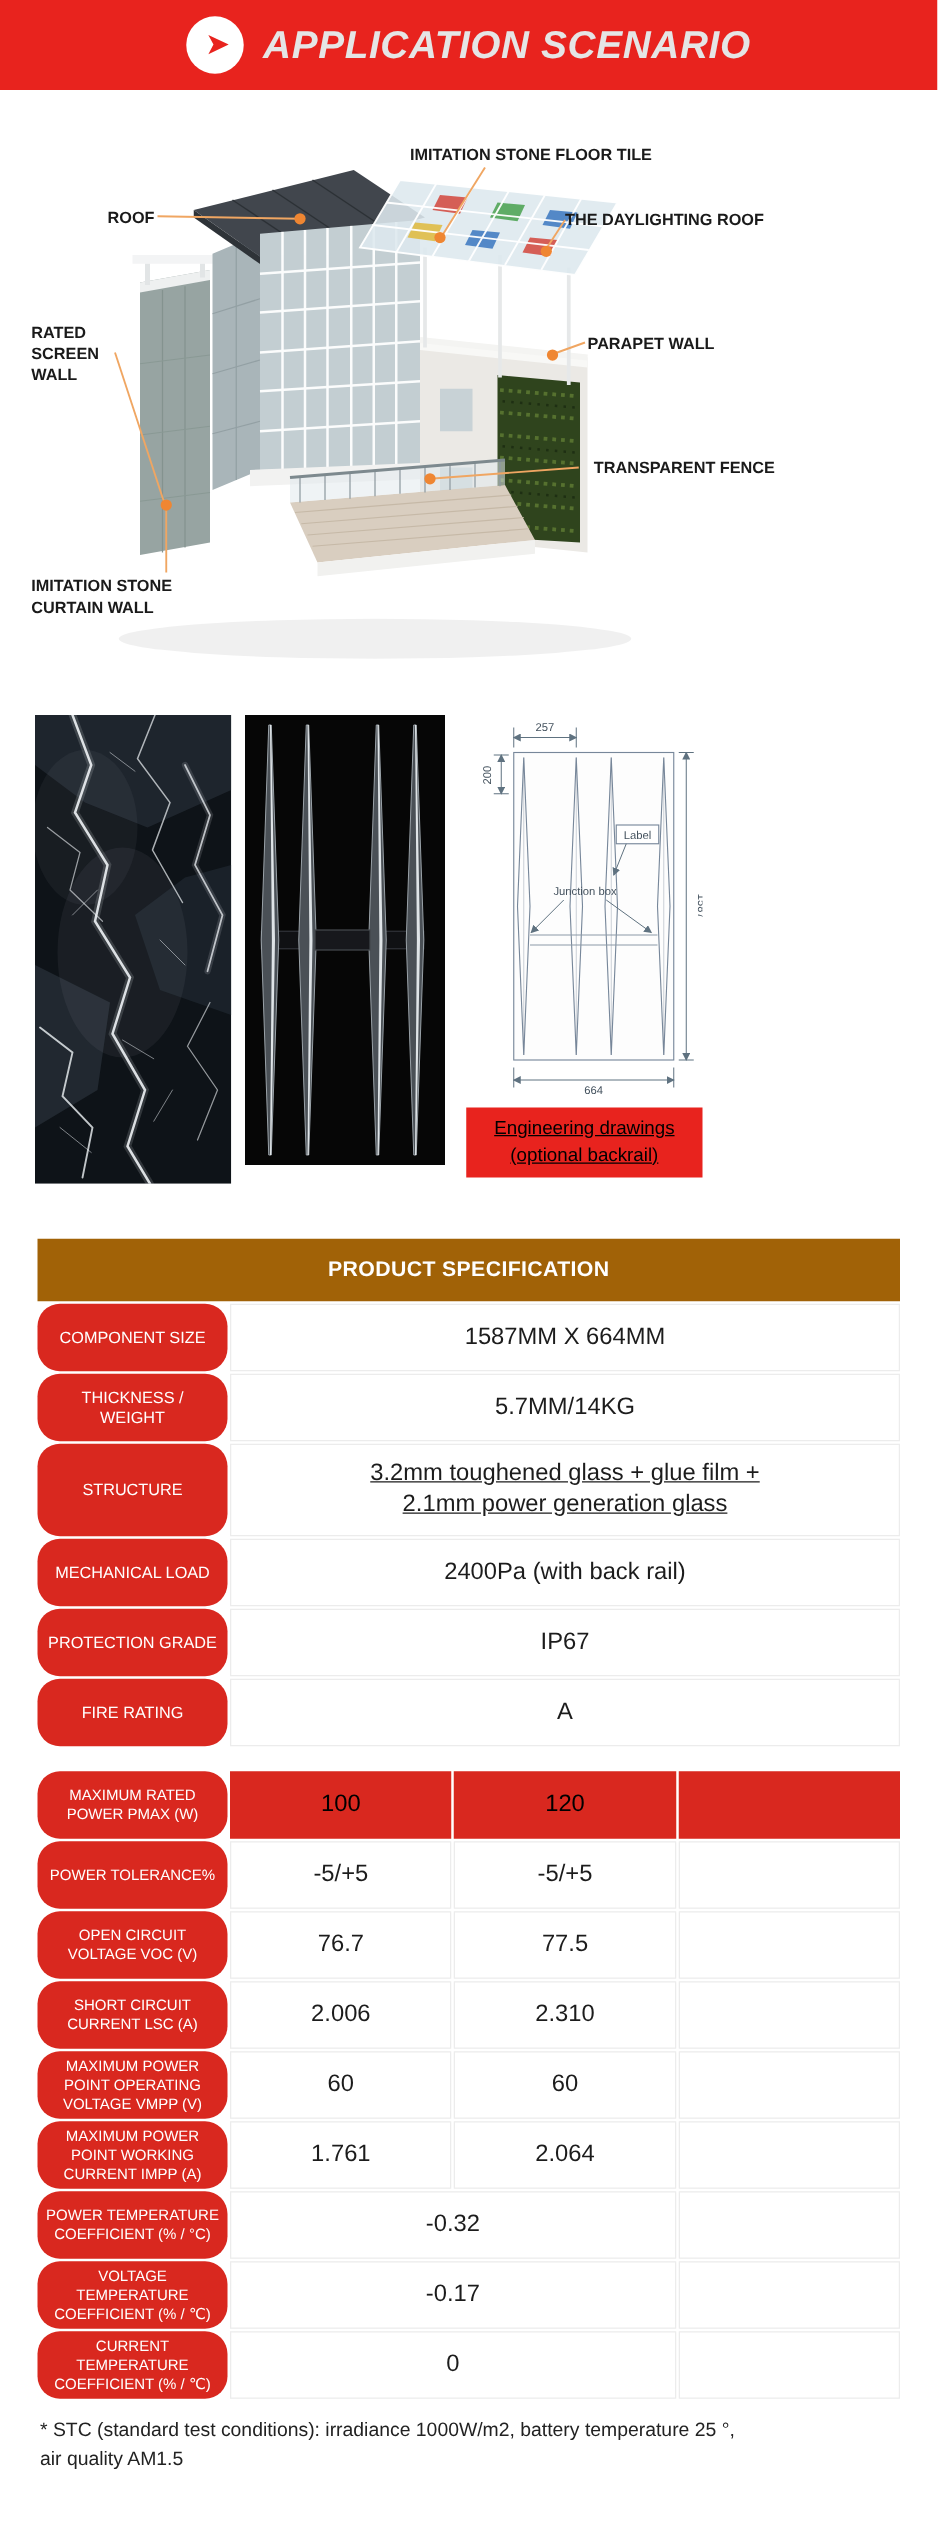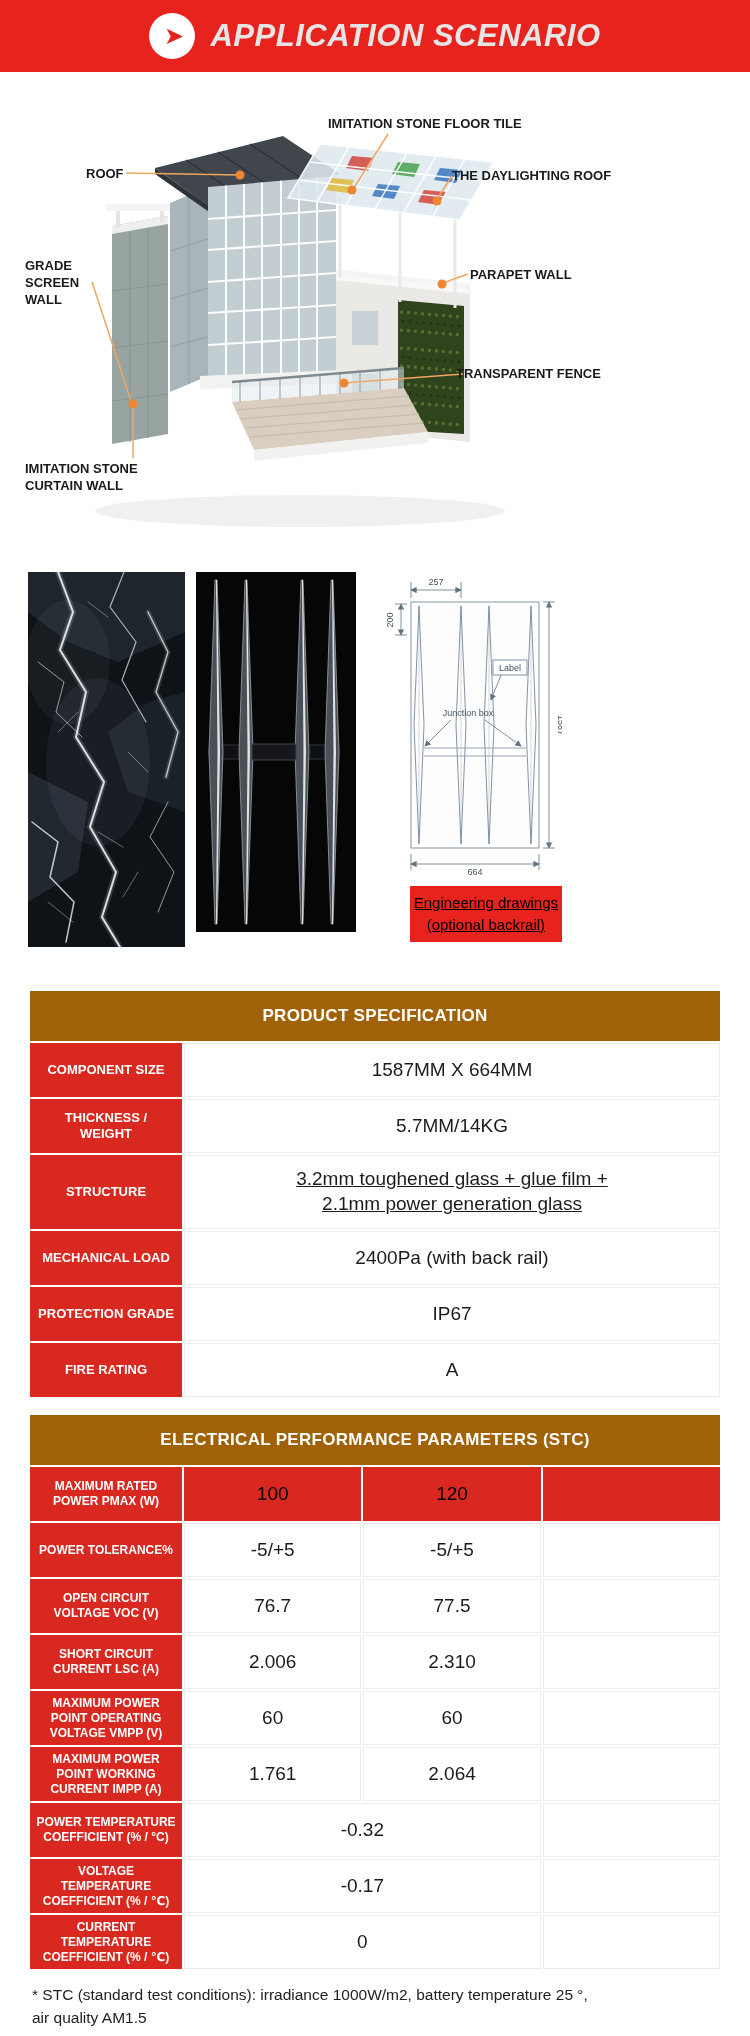--- a/index.html
+++ b/index.html
@@ -14,31 +14,31 @@
   .hdr-icon .glyph { color: #e8231e; font-size: 24px; line-height: 1; margin-left: 3px; }
   .hdr-title { color: #e5e5e5; font-size: 31px; font-weight: bold; font-style: italic; letter-spacing: 0.5px; }
   
   .scenario { position: relative; width: 750px; height: 460px; margin-top: 14px; }
   .scenario svg.building { position: absolute; left: 0; top: 0; }
   .callout { position: absolute; font-size: 13px; font-weight: bold; color: #1a1a1a; line-height: 1.3; }
   
   .media-row { display: flex; align-items: flex-start; margin: 26px 0 0 28px; }
   .marble-panel { width: 157px; height: 375px; flex: 0 0 auto; }
   .profiles-panel { width: 160px; height: 360px; margin-left: 11px; flex: 0 0 auto; }
-  .drawing-col { width: 189px; margin-left: 17px; display: flex; flex-direction: column; flex: 0 0 auto; align-items: flex-end; }
+  .drawing-col { width: 189px; margin-left: 17px; display: flex; flex-direction: column; flex: 0 0 auto; }
   .drawing { width: 189px; height: 306px; background: #fff; }
   .caption { margin-top: 8px; background: #e8231e; color: #000000; text-align: center; font-size: 15px; line-height: 1.45; padding: 6px 4px; text-decoration: underline; }
   
   .tbl { margin: 44px 30px 0; }
   .tbl.elec { margin-top: 18px; }
   .t-title { background: #a16207; color: #fff; font-weight: bold; font-size: 17px; text-align: center; height: 50px; display: flex; align-items: center; justify-content: center; letter-spacing: 0.3px; }
   .t-body { display: grid; row-gap: 2px; padding-top: 2px; }
   .row2 { display: grid; grid-template-columns: 152px 1fr; column-gap: 2px; }
   .row4 { display: grid; grid-template-columns: 152px 1fr 1fr 1fr; column-gap: 2px; }
-  .cl { background: #d9281f; color: #fff; font-weight: bold; font-size: 13px; text-align: center; display: flex; align-items: center; justify-content: center; padding: 6px 8px; line-height: 1.25; min-height: 54px; }
+  .cl { background: #d9281f; color: #fff; font-weight: normal; font-size: 13px; text-align: center; display: flex; align-items: center; justify-content: center; padding: 6px 8px; line-height: 1.25; min-height: 54px; border-radius: 18px; }
   .row4 .cl { font-size: 12px; padding: 4px 6px; }
   .cv { background: #fff; border: 1px solid #ececec; color: #1c1c1c; font-size: 19px; text-align: center; display: flex; align-items: center; justify-content: center; padding: 4px 26px; line-height: 1.3; min-height: 54px; }
   .row2.tall .cl, .row2.tall .cv { min-height: 74px; }
   .cv.redcell { background: #d9281f; color: #000000; border: none; }
   .span2 { grid-column: 2 / span 2; }
   
   .footnote { margin: 14px 32px 0; font-size: 15.5px; color: #222; line-height: 1.5; white-space: pre-line; }
 </style>
 </head>
 <body>
@@ -176,23 +176,23 @@
       <circle cx="352" cy="104" r="4.5"></circle>
       <circle cx="437" cy="115" r="4.5"></circle>
       <circle cx="442" cy="198" r="4.5"></circle>
       <circle cx="344" cy="297" r="4.5"></circle>
       <circle cx="133" cy="318" r="4.5"></circle>
     </g>
   </svg>
   <div class="callout" style="left:328px; top:30px;">IMITATION STONE FLOOR TILE</div>
   <div class="callout" style="left:452px; top:82px;">THE DAYLIGHTING ROOF</div>
   <div class="callout" style="left:86px; top:80px;">ROOF</div>
-  <div class="callout" style="left:25px; top:172px; width:92px;">GRADE SCREEN WALL</div>
+  <div class="callout" style="left:25px; top:172px; width:92px;">RATED SCREEN WALL</div>
   <div class="callout" style="left:470px; top:181px;">PARAPET WALL</div>
-  <div class="callout" style="left:456px; top:280px;">TRANSPARENT FENCE</div>
+  <div class="callout" style="left:475px; top:280px;">TRANSPARENT FENCE</div>
   <div class="callout" style="left:25px; top:375px; width:122px;">IMITATION STONE CURTAIN WALL</div>
 </div>
 
 <div class="media-row">
 
   <svg class="marble-panel" width="157" height="375" viewBox="0 0 157 375">
     <rect width="157" height="375" fill="#0e1318"></rect>
     <path d="M0,0 L157,0 L157,60 L90,90 L40,70 L0,40 Z" fill="#232b33" opacity="0.8"></path>
     <path d="M157,120 L157,240 L100,220 L80,160 L120,130 Z" fill="#1c242b" opacity="0.9"></path>
     <path d="M0,200 L60,230 L50,300 L0,330 Z" fill="#29323a" opacity="0.7"></path>
@@ -310,21 +310,20 @@
       <div class="cv">IP67</div>
     </div>
     <div class="row2">
       <div class="cl">FIRE RATING</div>
       <div class="cv">A</div>
     </div>
   </div>
 </div>
 
 <div class="tbl elec">
-  <div class="t-title">ELECTRICAL PERFORMANCE PARAMETERS (STC)</div>
   <div class="t-body">
     <div class="row4">
       <div class="cl">MAXIMUM RATED POWER PMAX (W)</div>
       <div class="cv redcell">100</div>
       <div class="cv redcell">120</div>
       <div class="cv redcell"></div>
     </div>
     <div class="row4">
       <div class="cl">POWER TOLERANCE%</div>
       <div class="cv">-5/+5</div>

